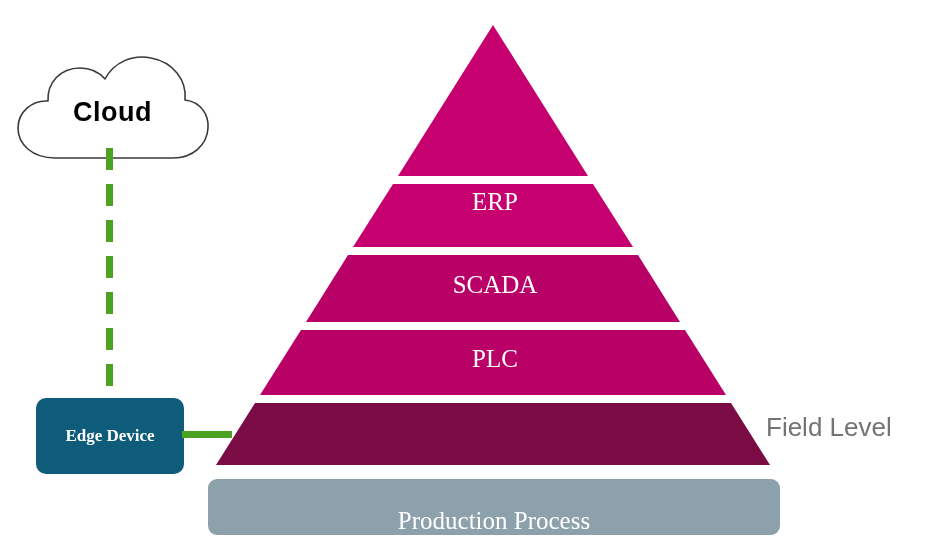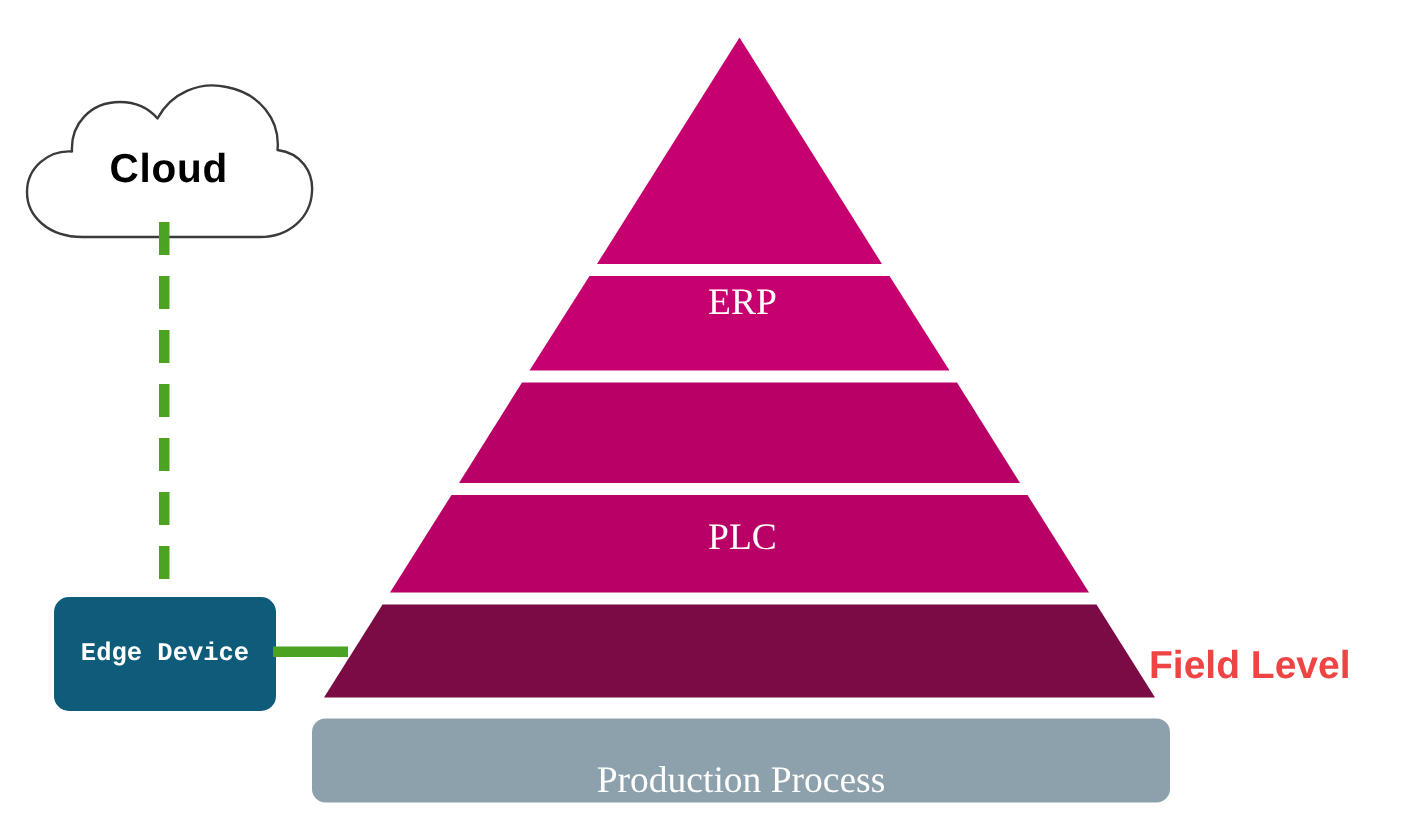--- a/index.html
+++ b/index.html
@@ -65,21 +65,21 @@
     left: 36px;
     top: 398px;
     width: 148px;
     height: 76px;
     background: #0E5B7A;
     border-radius: 10px;
     display: flex;
     align-items: center;
     justify-content: center;
     color: #ffffff;
-    font-family: Liberation Mono, monospace;
+    font-family: Liberation Serif, serif;
     font-weight: bold;
     font-size: 17px;
   }
 
   
   #edge-to-pyramid-link {
     left: 182px;
     top: 431px;
     width: 50px;
     height: 7px;
@@ -116,25 +116,25 @@
     align-items: flex-end;
     justify-content: center;
     color: #ffffff;
     font-family: "Liberation Serif", serif;
     font-size: 25px;
   }
 
   
   #field-level {
     left: 766px;
-    top: 428px;
+    top: 412px;
     font-family: "Liberation Sans", sans-serif;
-    font-weight: bold;
+    font-weight: normal;
     font-size: 26px;
-    color: #ef4444;
+    color: #737373;
     white-space: nowrap;
   }
 </style>
 </head>
 <body>
 
 <div id="canvas">
 
   <div class="abs" id="cloud-group">
     <svg width="205" height="120" viewBox="0 0 205 120">
@@ -168,20 +168,21 @@
       <polygon points="198,166 398,166 438,229 158,229" fill="#C6006F"></polygon>
 
       <polygon points="153,237 443,237 485,304 111,304" fill="#B80067"></polygon>
 
       <polygon points="106,312 490,312 531,377 65,377" fill="#B80067"></polygon>
 
       <polygon points="60,385 536,385 575,447 21,447" fill="#7B0B44"></polygon>
     </svg>
 
     <div class="layer-label" style="top:126px;margin-top:44px;">ERP</div>
+    <div class="layer-label" style="top:253px;">SCADA</div>
     <div class="layer-label" style="top:327px;">PLC</div>
     <div class="layer-label" style="top:398px;margin-top:48px;">I/O signals</div>
   </div>
 
   <div class="abs" id="production-process">
     <span>Production Process</span>
   </div>
 
   <div class="abs" id="field-level">Field Level</div>
 

